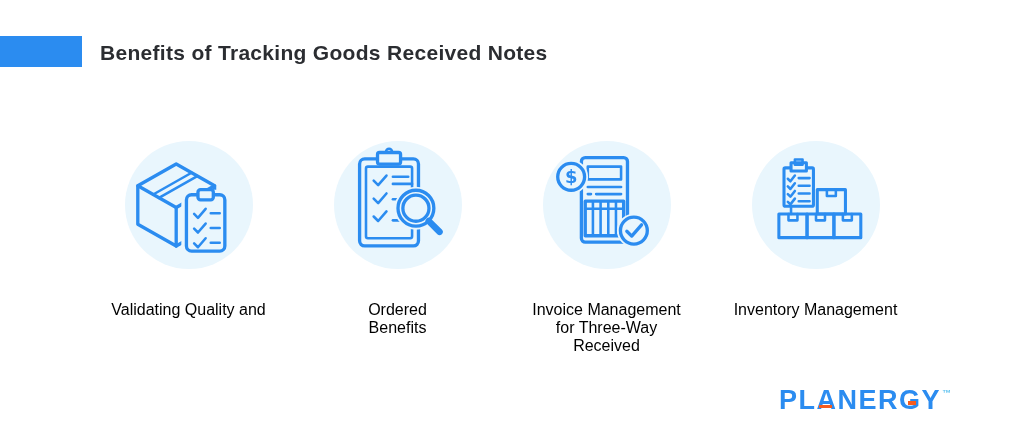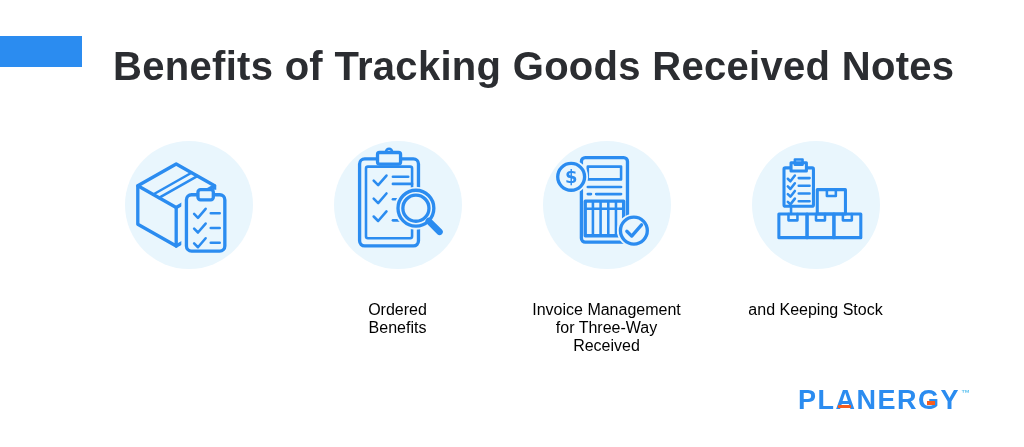--- a/index.html
+++ b/index.html
@@ -10,22 +10,22 @@
     --label-color:#4d4f53;
     --tm-color:#5ec2f0;
   }
   html,body{margin:0;padding:0;background:#fff;}
   .canvas{
     position:relative;width:1024px;height:447px;background:#ffffff;
     font-family:"Liberation Sans","DejaVu Sans",sans-serif;overflow:hidden;
   }
   .accent-bar{position:absolute;left:0;top:36px;width:82px;height:31px;background:var(--brand-blue);}
   .title{
-    position:absolute;left:97px;top:30px;margin:16px;
-    font-size:40px;line-height:40px;font-weight:700;letter-spacing:.3px;
+    position:absolute;left:97px;top:30px;margin:3px;
+    font-size:21px;line-height:40px;font-weight:700;letter-spacing:.3px;
     color:var(--title-color);white-space:nowrap;
   }
   .features{position:absolute;left:84px;top:141px;display:flex;}
   .feature{width:209px;display:flex;flex-direction:column;align-items:center;}
   .icon-circle{
     width:128px;height:128px;border-radius:50%;background:var(--circle-bg);
     display:flex;align-items:center;justify-content:center;flex:none;
   }
   .icon-circle svg{display:block;}
   .label{margin-top:13px;text-align:center;font-size:19px;line-height:21px;color:var(--label-color);}
@@ -35,21 +35,21 @@
   .s4{fill:none;stroke:var(--brand-blue);stroke-width:2.4;stroke-linecap:round;stroke-linejoin:round;}
   .thin{stroke-width:2;}
   .thick{stroke-width:5;}
   .fill-bg{fill:var(--circle-bg);}
   .halo{fill:var(--circle-bg);stroke:var(--circle-bg);stroke-width:8;stroke-linejoin:round;}
   .halo-n{fill:none;stroke:var(--circle-bg);stroke-width:5.5;}
   .dollar{font-family:"DejaVu Sans","Liberation Sans",sans-serif;font-weight:bold;font-size:14px;fill:var(--brand-blue);}
 
   
   .logo{
-    position:absolute;top:387px;right:54px;
+    position:absolute;top:387px;right:73px;
     font-size:27px;line-height:27px;font-weight:700;letter-spacing:1.5px;
     color:var(--brand-blue);white-space:nowrap;
   }
   .logo-letter{position:relative;display:inline-block;}
   .logo-a::after{
     content:"";position:absolute;left:3px;right:5px;bottom:6px;height:3.5px;
     background:var(--accent-orange);
   }
   .logo-g::after{
     content:"";position:absolute;left:42%;right:5px;top:52%;height:3.5px;
@@ -80,20 +80,21 @@
           <rect class="halo" x="48" y="42" width="30" height="44" rx="4"></rect>
           <rect class="s fill-bg" x="48" y="42" width="30" height="44" rx="4"></rect>
           <rect class="s fill-bg" x="57" y="38" width="12" height="8" rx="2"></rect>
           <path class="s thin" d="M54,57 l3,3 L63,53  M67,56.5 h7"></path>
           <path class="s thin" d="M54,68.5 l3,3 L63,64.5  M67,68 h7"></path>
           <path class="s thin" d="M54,80 l3,3 L63,76  M67,79.5 h7"></path>
         </svg>
       </div>
       <p class="label">
         </p>
+        <div>Validating Quality and</div>
       <p></p>
     </section>
 
     <section class="feature">
       <div class="icon-circle">
         <svg width="128" height="128" viewBox="0 0 100 100">
           <rect class="s" x="20" y="14" width="46" height="68" rx="4"></rect>
           <rect class="s thin" x="25" y="20" width="36" height="56" rx="1.5"></rect>
           <circle class="s thin" cx="43" cy="8.5" r="2.4"></circle>
           <rect class="s fill-bg" x="34" y="9" width="18" height="9" rx="1.5"></rect>
@@ -163,21 +164,21 @@
           <rect class="s4" x="21" y="57" width="22" height="18.5"></rect>
           <rect class="s4" x="43" y="57" width="21" height="18.5"></rect>
           <rect class="s4" x="64" y="57" width="21" height="18.5"></rect>
           <path class="s4 thin" d="M28.5,57 v5 h7 v-5"></path>
           <path class="s4 thin" d="M50,57 v5 h7 v-5"></path>
           <path class="s4 thin" d="M71,57 v5 h7 v-5"></path>
         </svg>
       </div>
       <p class="label">
         </p>
-        <div>and Keeping Stock</div>
+        <div>Inventory Management</div>
       <p></p>
     </section>
 
   </div>
 
   <div class="logo">
     <span class="logo-letter">PL</span><span class="logo-letter logo-a">A</span><span class="logo-letter">NER</span><span class="logo-letter logo-g">G</span><span class="logo-letter">Y</span><span class="tm">™</span>
   </div>
 
 </div>

